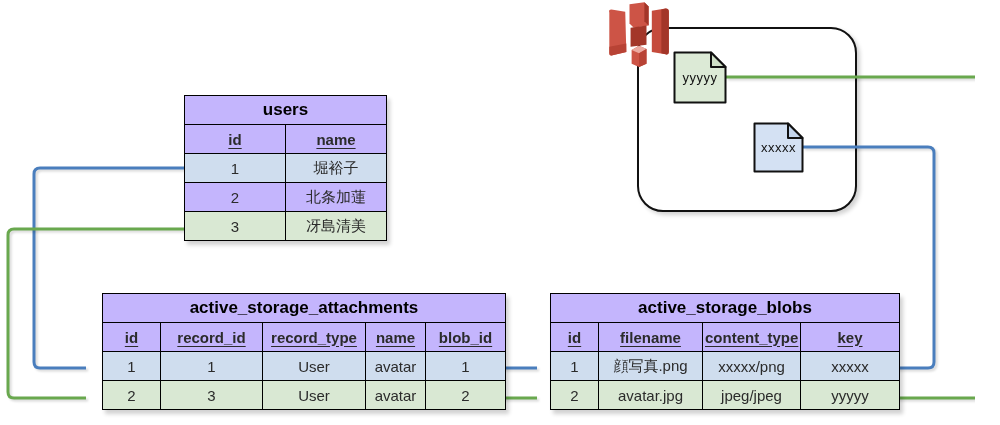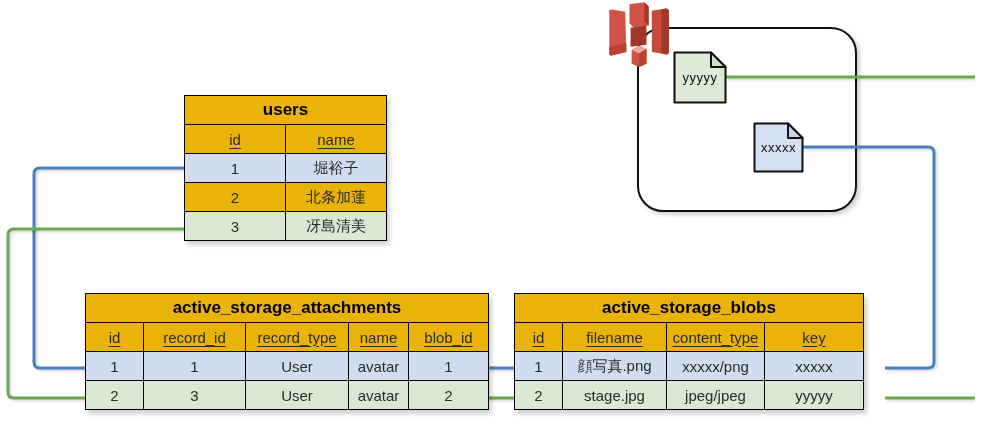--- a/index.html
+++ b/index.html
@@ -22,34 +22,34 @@
   .file svg{position:absolute;left:0;top:0;}
   .file-label{
     position:absolute;left:0;top:0;width:100%;height:100%;
     display:flex;align-items:center;justify-content:center;
     font-size:13px;color:#111;letter-spacing:0.5px;
   }
   .file-green{left:673px;top:51px;width:54px;height:53px;}
   .file-blue{left:753px;top:122px;width:51px;height:51px;}
   
   table.tbl{
-    position:absolute;border-collapse:collapse;background:#eab308;z-index:5;
+    position:absolute;border-collapse:collapse;background:#c4b5fd;z-index:5;
     table-layout:fixed;box-shadow:3px 4px 4px rgba(0,0,0,0.18);
   }
   .tbl th,.tbl td{
     border:1.5px solid #000;height:28px;text-align:center;vertical-align:middle;
     font-size:15px;color:#2b2b2b;padding:0 2px;overflow:hidden;white-space:nowrap;
   }
   .tbl th.title{font-size:17px;font-weight:bold;color:#000;}
-  .tbl th.col{font-weight:normal;text-decoration:underline;text-underline-offset:3px;}
+  .tbl th.col{font-weight:bold;text-decoration:underline;text-underline-offset:3px;}
   .row-blue td{background:#cfddee;}
   .row-green td{background:#d9e8d3;}
   #users-table{left:184px;top:95px;width:202px;}
-  #attachments-table{left:85px;top:293px;width:403px;}
-  #blobs-table{left:514px;top:293px;width:349px;}
+  #attachments-table{left:102px;top:293px;width:403px;}
+  #blobs-table{left:550px;top:293px;width:349px;}
 </style>
 </head>
 <body>
 
 <div class="canvas">
 
   <div class="bucket-rect"></div>
 
   <svg class="wires" width="1000" height="425">
     <path class="wire" stroke="#4a7ebd" d="M 184 168 H 40 Q 34 168 34 174 V 362 Q 34 368 40 368 H 86"></path>
@@ -176,20 +176,20 @@
       <th class="col">key</th>
     </tr>
     <tr class="row-blue">
       <td>1</td>
       <td>顔写真.png</td>
       <td>xxxxx/png</td>
       <td>xxxxx</td>
     </tr>
     <tr class="row-green">
       <td>2</td>
-      <td>stage.jpg</td>
+      <td>avatar.jpg</td>
       <td>jpeg/jpeg</td>
       <td>yyyyy</td>
     </tr>
   </tbody>
     </table>
 
 </div>
 
 </body></html>

